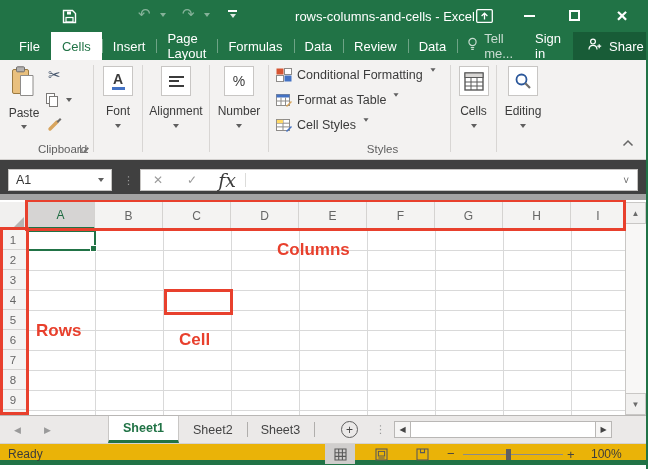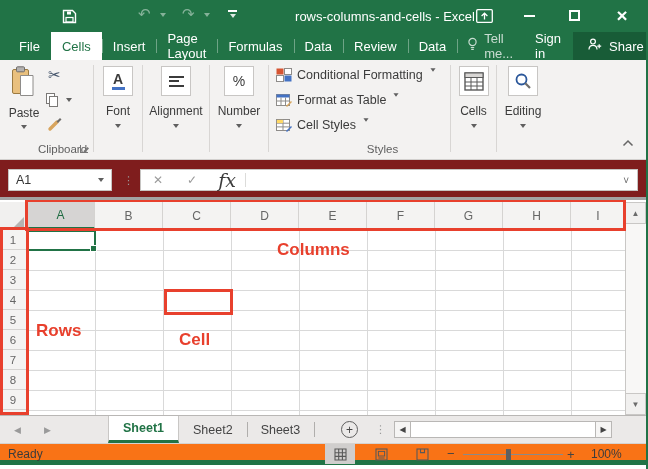--- a/index.html
+++ b/index.html
@@ -66,21 +66,21 @@
   .align-lines span { height:2px; background:#3b3b3b; display:block; }
   .num-pct { font-size:14px; }
 
   .g-styles { width:181px; position:relative; padding:8px 0 0 7px; font-size:12.5px; }
   .stylerow { display:flex; gap:5px; height:25px; white-space:nowrap; }
   .stylerow .caret { margin-left:2px; transform:scale(.85); }
 
   .ribbon-collapse { position:absolute; right:12px; bottom:8px; }
 
   
-  .formula { height:40px; background:#7f1d1d; border-bottom:3px solid #a3a3a3; position:relative; }
+  .formula { height:40px; background:#404040; border-bottom:6px solid #a3a3a3; position:relative; }
   .namebox { position:absolute; left:8px; top:9px; width:104px; height:22px; background:#fff; border:1px solid #c6c4c2; display:flex; align-items:center; font-size:12.5px; color:#333; }
   .namebox .nb-text { padding-left:7px; flex:1; }
   .namebox .nb-caret { width:20px; height:100%; display:flex; align-items:center; justify-content:center; }
   .fdots { position:absolute; left:123px; top:9px; height:22px; display:flex; align-items:center; color:#9a9a9a; font-size:11px; letter-spacing:0; }
   .fxpanel { position:absolute; left:140px; top:9px; right:8px; height:22px; background:#fff; border:1px solid #c6c4c2; display:flex; align-items:center; }
   .fxbtn { width:34px; text-align:center; font-size:12px; color:#9b9b9b; }
   .fx-it { width:36px; text-align:center; font-size:19px; color:#3b3b3b; font-style:italic; font-family:"DejaVu Serif", serif; }
   .fxdiv { width:1px; height:14px; background:#dcdcda; }
   .fchev { margin-left:auto; padding:0 8px; color:#666; font-size:10px; }
 
@@ -119,21 +119,21 @@
   .stab { padding:0 14px; display:flex; align-items:center; position:relative; }
   .stab.sep::before { content:""; position:absolute; left:0; top:6px; bottom:6px; width:1px; background:#b0aeac; }
   .stab.active { background:#fff; color:#217346; font-weight:bold; border-left:1px solid #c9c7c5; border-right:1px solid #c9c7c5; border-bottom:3px solid #217346; }
   .newsheet { position:absolute; left:341px; top:5px; width:17px; height:17px; border:1px solid #5f5f5f; border-radius:50%; display:flex; align-items:center; justify-content:center; font-size:12px; color:#444; }
   .sdots { position:absolute; left:375px; top:0; height:27px; display:flex; align-items:center; color:#9a9a9a; font-size:11px; }
   .hscroll { position:absolute; left:394px; top:5px; width:218px; height:17px; display:flex; }
   .hs-btn { width:17px; background:#f6f5f4; border:1px solid #b9b7b5; display:flex; align-items:center; justify-content:center; font-size:8px; color:#444; }
   .hs-track { flex:1; background:#fff; border-top:1px solid #b9b7b5; border-bottom:1px solid #b9b7b5; }
 
   
-  .statusbar { height:17px; background:#f97316; border-top:1px solid #d5d3d1; position:relative; font-size:12px; color:#3c3c3c; }
+  .statusbar { height:17px; background:#eab308; border-top:1px solid #d5d3d1; position:relative; font-size:12px; color:#3c3c3c; }
   .ready { position:absolute; left:8px; top:3px; }
   .vbtn { position:absolute; top:0; width:30px; height:20px; display:flex; align-items:center; justify-content:center; }
   .vbtn.selected { background:#d0cecd; }
   .vb-1 { left:325px; } .vb-2 { left:366px; } .vb-3 { left:407px; }
   .zo-minus { position:absolute; left:447px; top:2px; font-size:13px; color:#444; }
   .zo-track { position:absolute; left:463px; top:10px; width:100px; height:1px; background:#8a8a8a; }
   .zo-thumb { position:absolute; left:506px; top:5px; width:5px; height:11px; background:#5f5f5f; }
   .zo-plus { position:absolute; left:567px; top:3px; font-size:13px; color:#444; }
   .zo-pct { position:absolute; left:591px; top:3px; }
 

